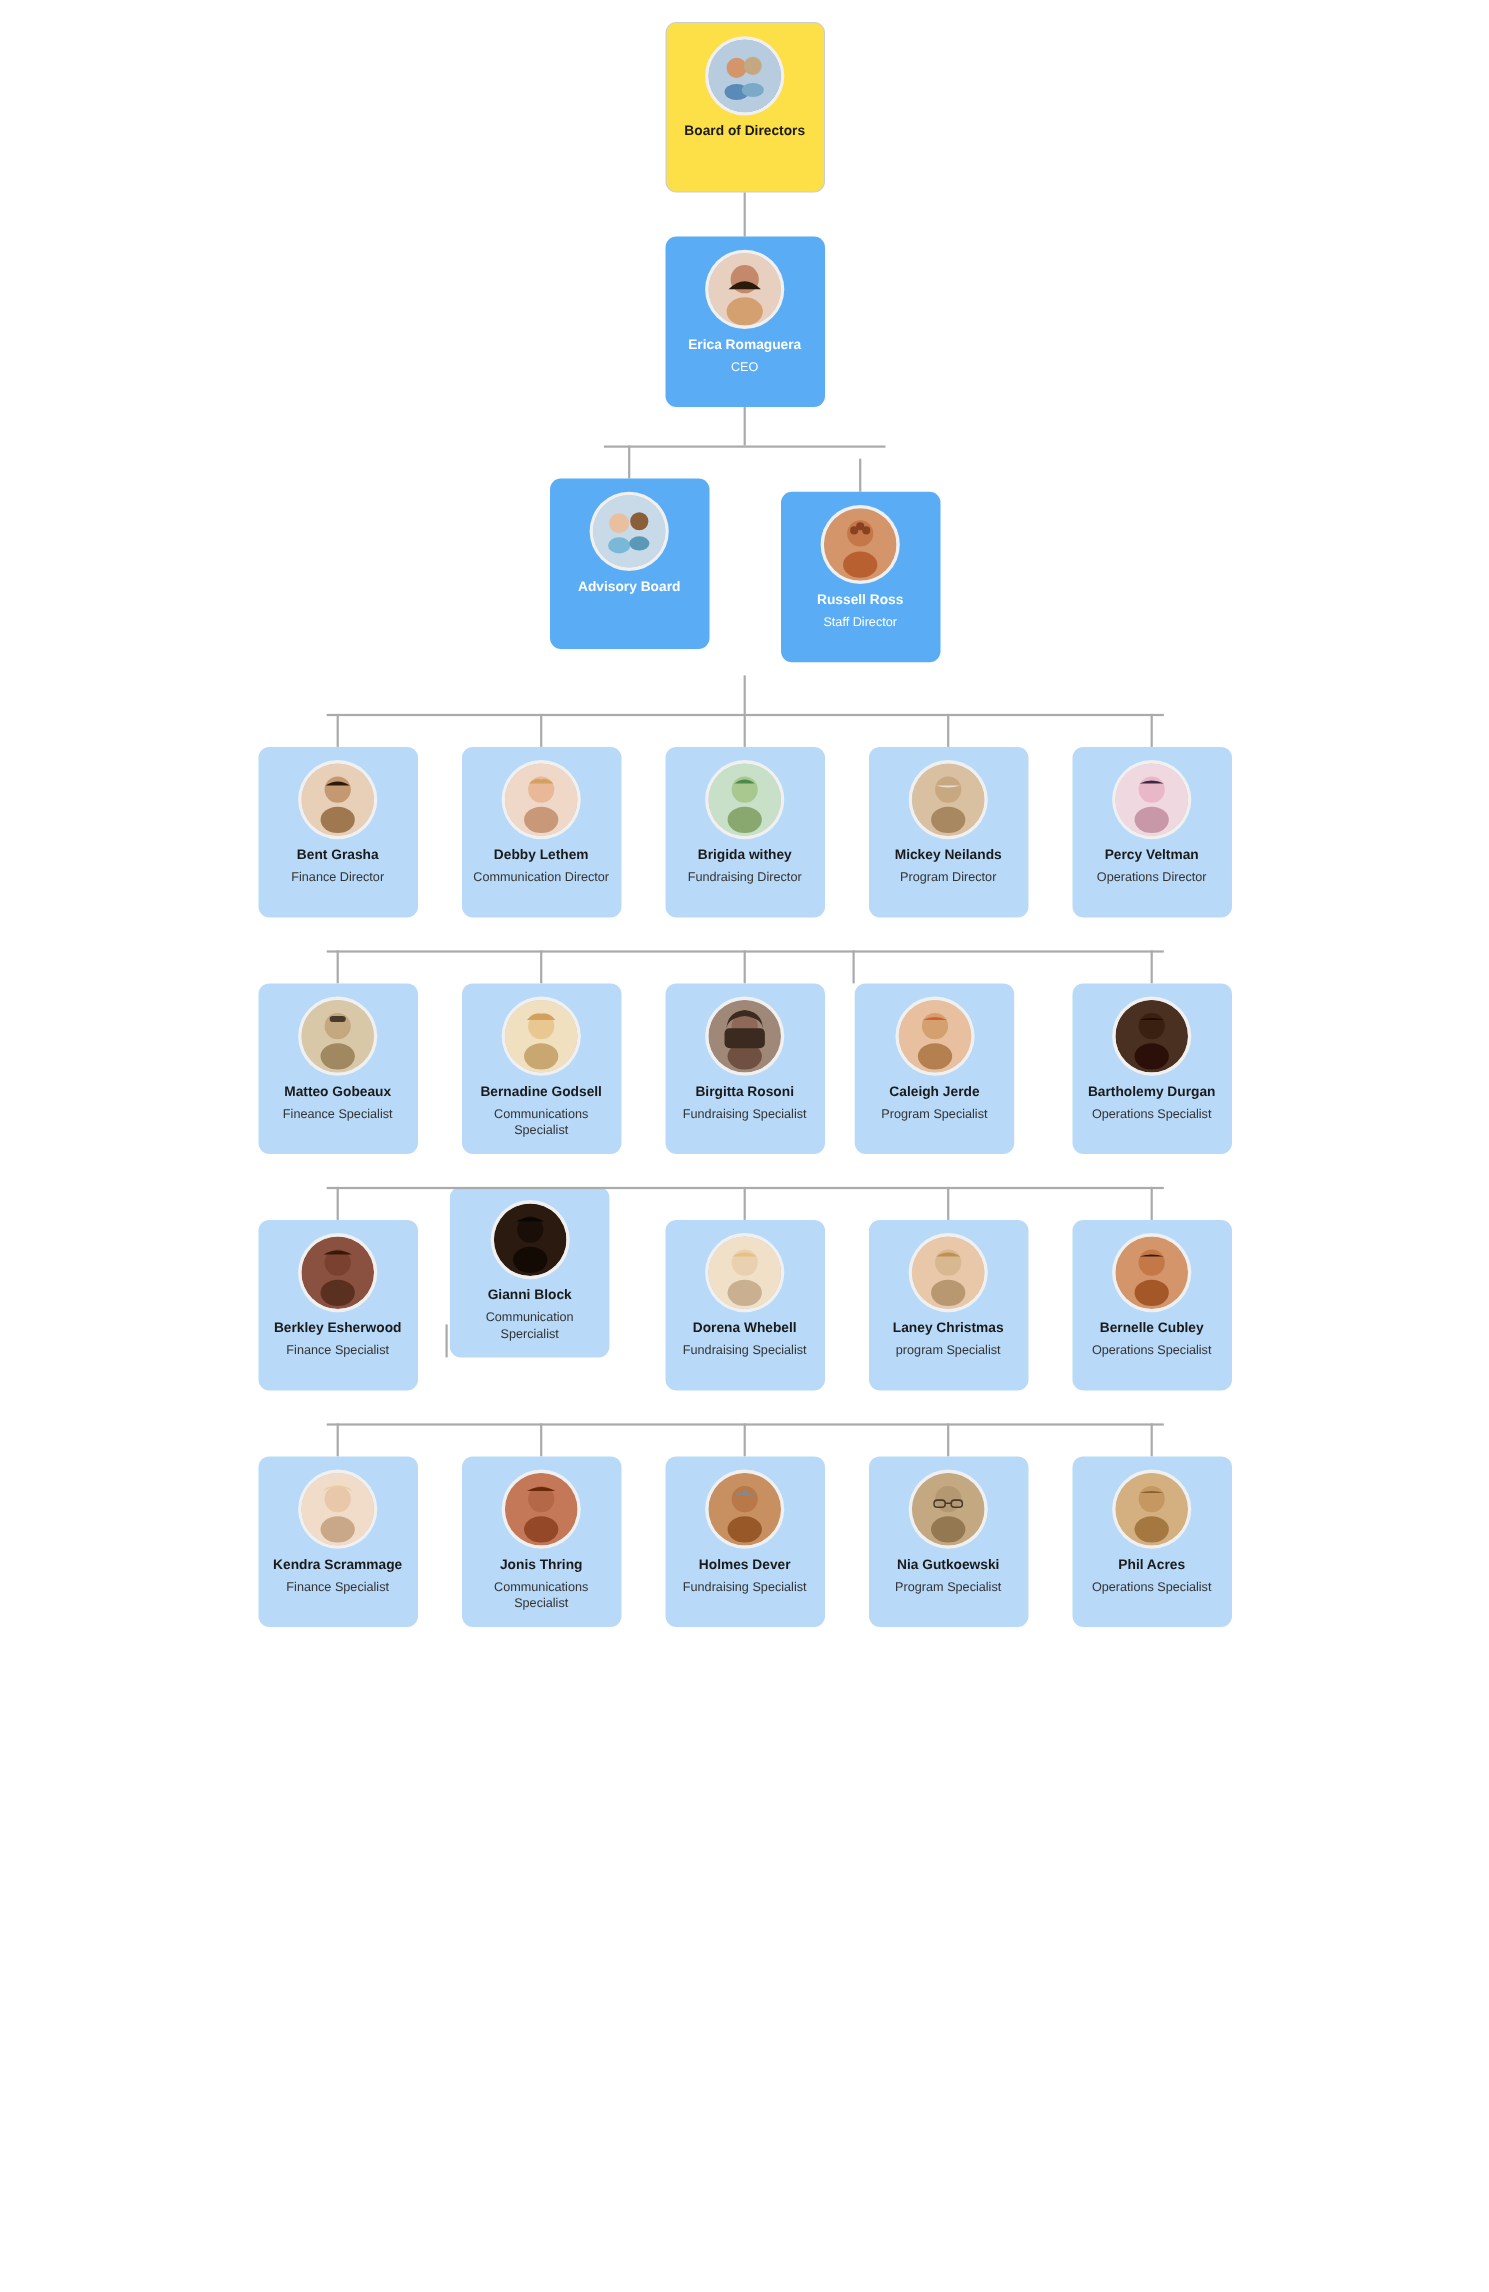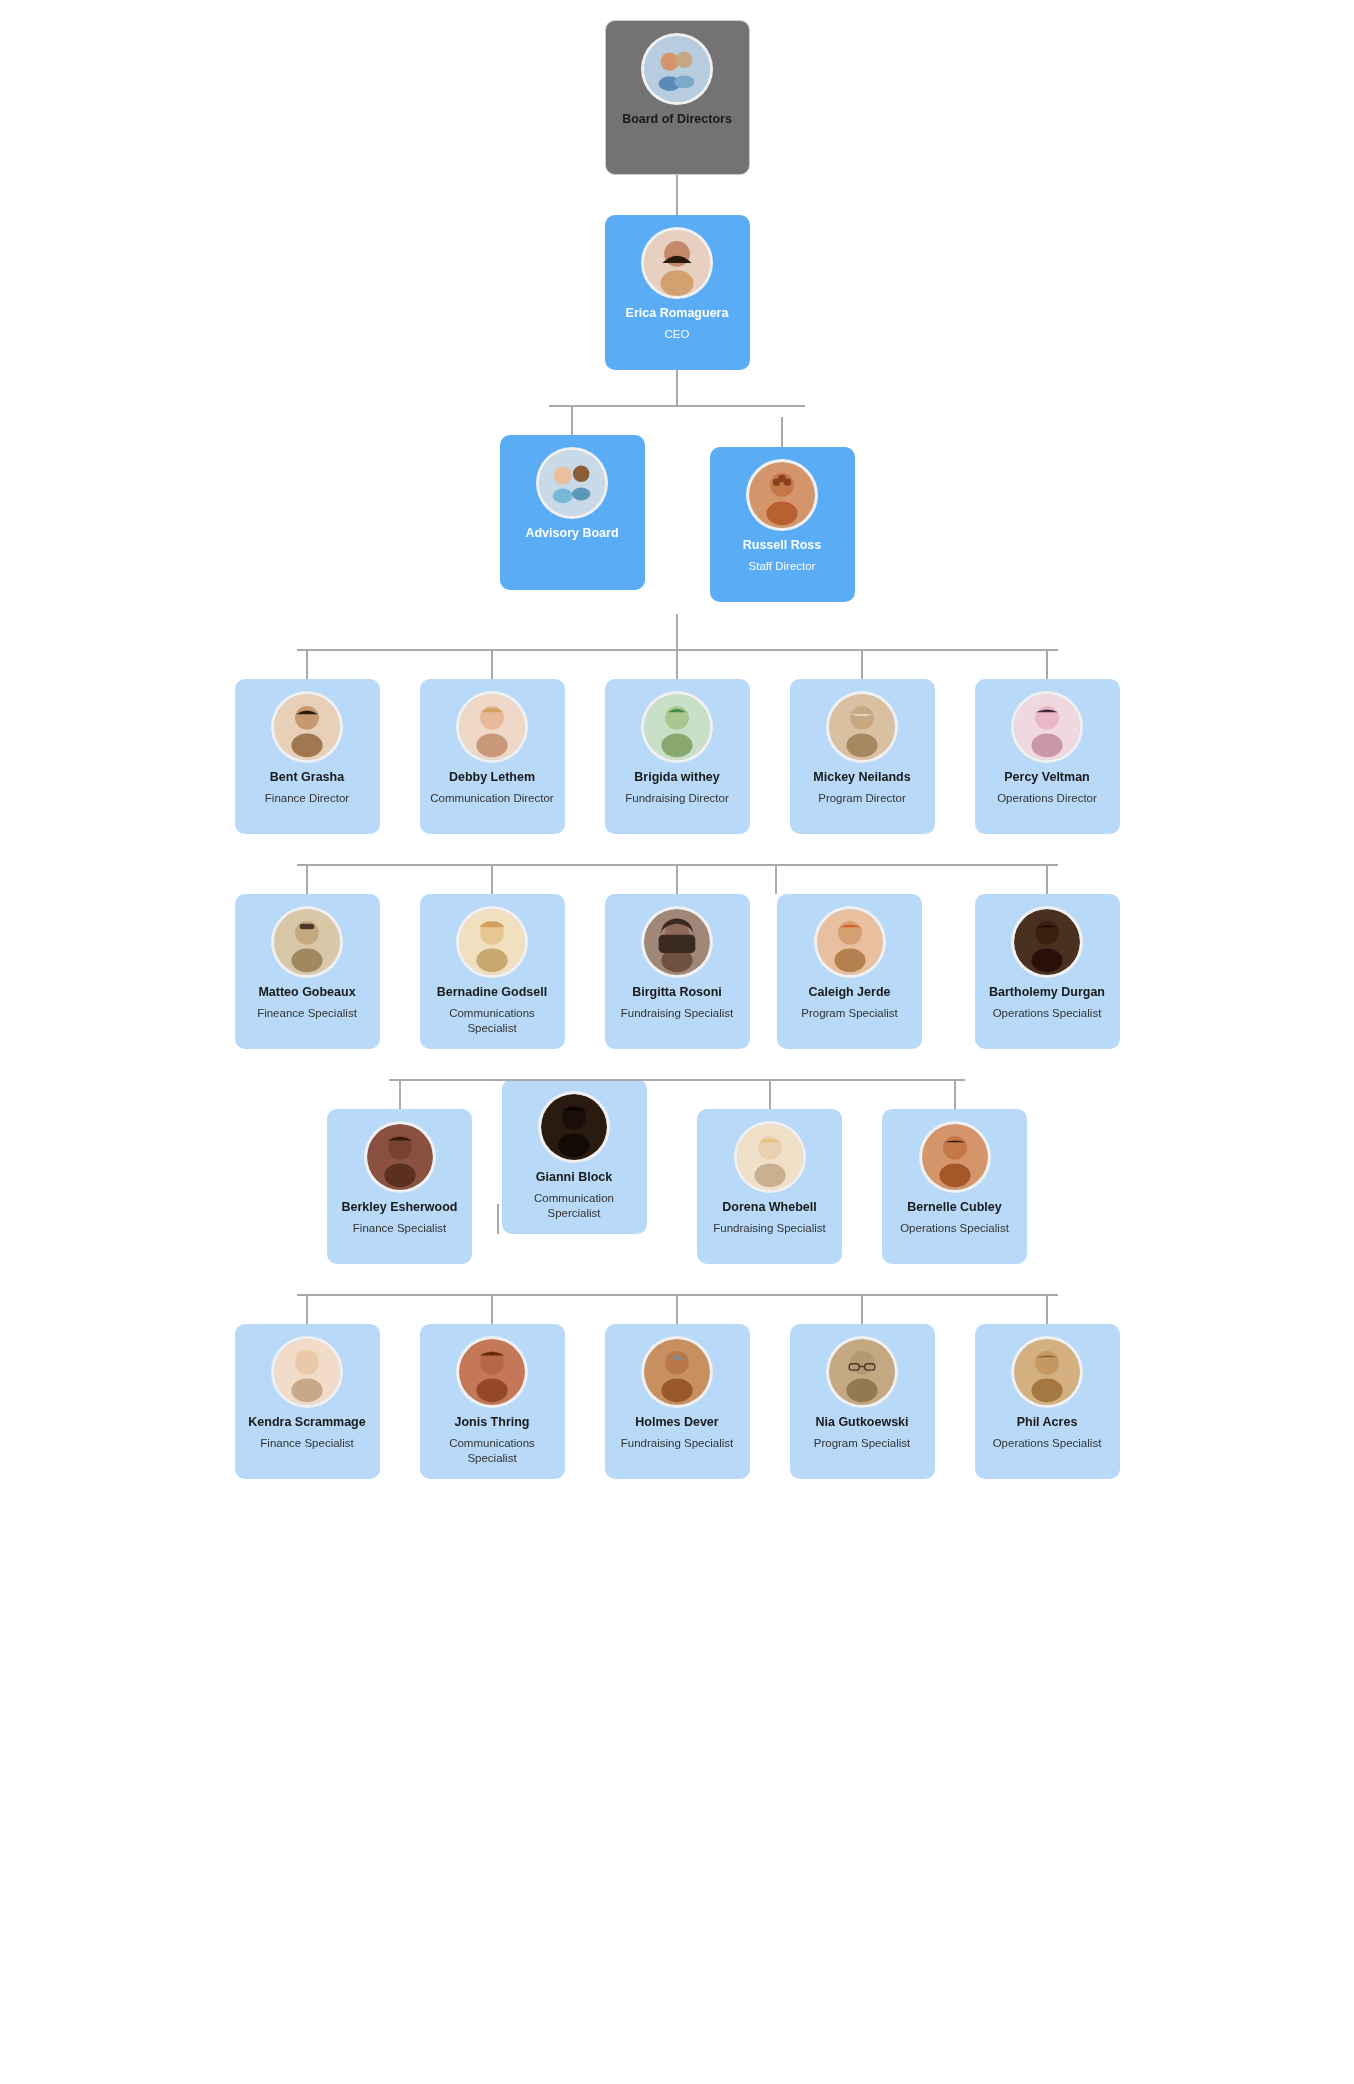--- a/index.html
+++ b/index.html
@@ -34,21 +34,21 @@
       width: 145px;
       min-height: 155px;
       display: flex;
       flex-direction: column;
       align-items: center;
       justify-content: flex-start;
       gap: 6px;
     }
 
     .node-box.white {
-      background: #737373;
+      background: #fde047;
       border: 1.5px solid #ccc;
     }
 
     .node-box.blue {
       background: #5aacf5;
       border: none;
     }
 
     .node-box.light-blue {
       background: #b8d9f7;
@@ -470,20 +470,37 @@
                 <ellipse cx="36" cy="56" rx="17" ry="13" fill="#c8b090"></ellipse>
                 <path d="M24 20 Q36 12 48 20" fill="#e8c080"></path>
               </svg>
             </div>
             <div class="node-name">Dorena Whebell</div>
             <div class="node-title">Fundraising Specialist</div>
           </div>
         </div>
       </div>
 
+      <div class="child-col" style="display:flex; flex-direction:column; align-items:center; width:175px; margin:0 5px;">
+        <div class="vert-line" style="height:30px;"></div>
+        <div class="node">
+          <div class="node-box light-blue">
+            <div class="node-avatar">
+              <svg viewBox="0 0 72 72" xmlns="http://www.w3.org/2000/svg">
+                <circle cx="36" cy="36" r="36" fill="#e8c8a8"></circle>
+                <circle cx="36" cy="26" r="13" fill="#d8b890"></circle>
+                <ellipse cx="36" cy="56" rx="17" ry="13" fill="#b89870"></ellipse>
+                <path d="M24 20 Q36 12 48 20" fill="#c09050"></path>
+              </svg>
+            </div>
+            <div class="node-name">Laney Christmas</div>
+            <div class="node-title">program Specialist</div>
+          </div>
+        </div>
+      </div>
 
       <div class="child-col" style="display:flex; flex-direction:column; align-items:center; width:175px; margin:0 5px;">
         <div class="vert-line" style="height:30px;"></div>
         <div class="node">
           <div class="node-box light-blue">
             <div class="node-avatar">
               <svg viewBox="0 0 72 72" xmlns="http://www.w3.org/2000/svg">
                 <circle cx="36" cy="36" r="36" fill="#d4956a"></circle>
                 <circle cx="36" cy="26" r="13" fill="#c47848"></circle>
                 <ellipse cx="36" cy="56" rx="17" ry="13" fill="#a45828"></ellipse>

